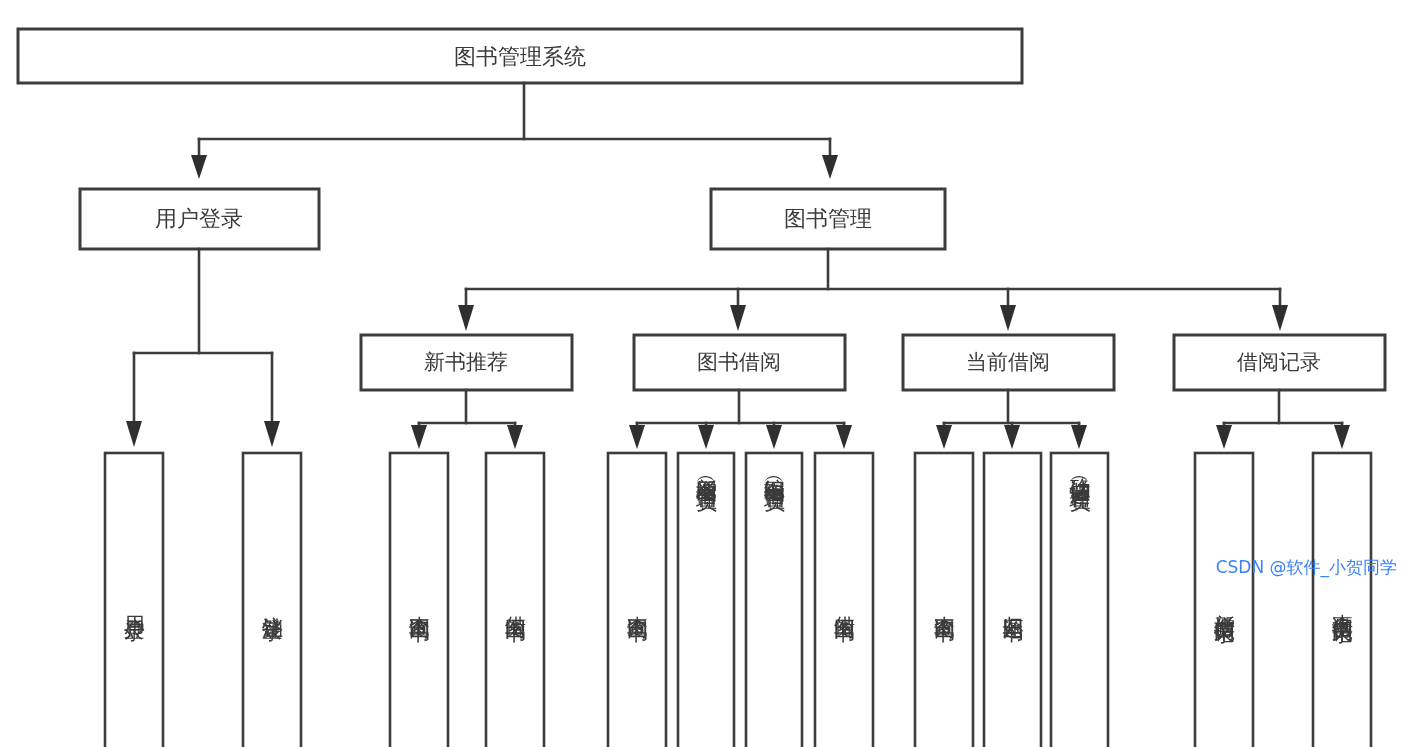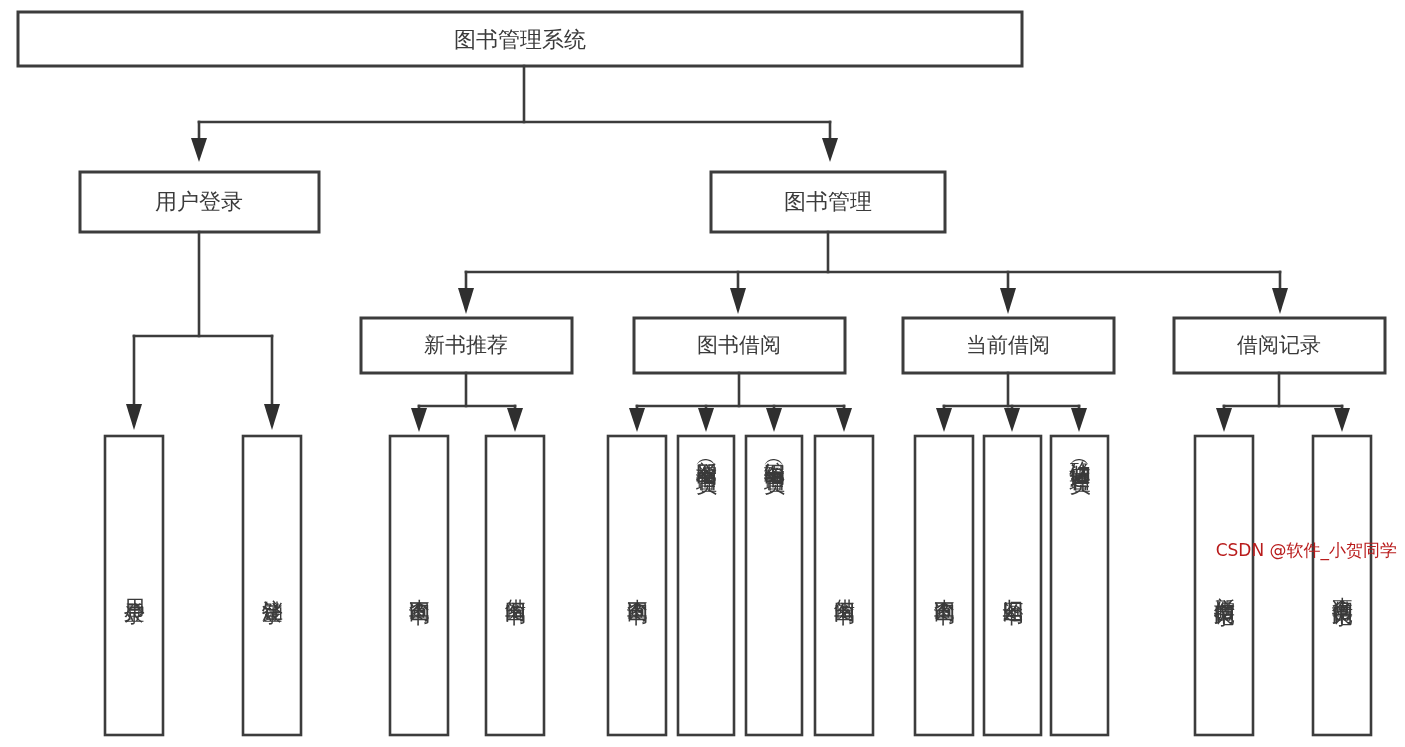--- a/index.html
+++ b/index.html
@@ -10,21 +10,21 @@
   body {
     width: 1405px;
     height: 747px;
     font-family: "DejaVu Sans", "Liberation Sans", sans-serif;
     position: relative;
     overflow: hidden;
   }
   #diagram-root {
     position: absolute;
     left: 0;
-    top: 0;
+    top: 17px;
     width: 1405px;
     height: 566px;
   }
   svg.flowchart {
     display: block;
     width: 1405px;
     height: 747px;
   }
   .node-box {
     fill: #ffffff;
@@ -76,21 +76,21 @@
   .leaf-label.centered {
     margin-top: auto;
     margin-bottom: auto;
   }
   .watermark {
     position: absolute;
     right: 8px;
     bottom: 4px;
     font-family: "DejaVu Sans", "Liberation Sans", sans-serif;
     font-size: 17px;
-    color: #b91c1c;
+    color: #3b82f6;
     white-space: nowrap;
     pointer-events: none;
   }
 </style>
 </head>
 <body>
 
 <div id="diagram-root">
 
   <svg class="flowchart" viewBox="0 0 1405 747">

